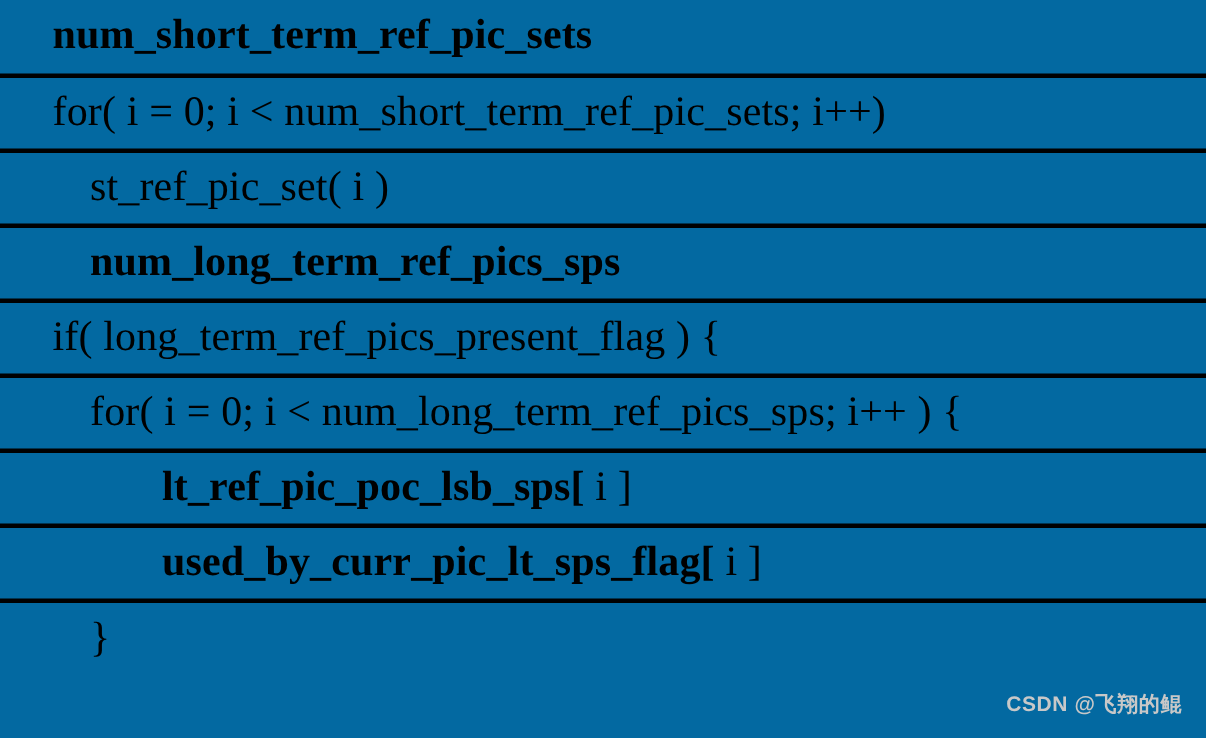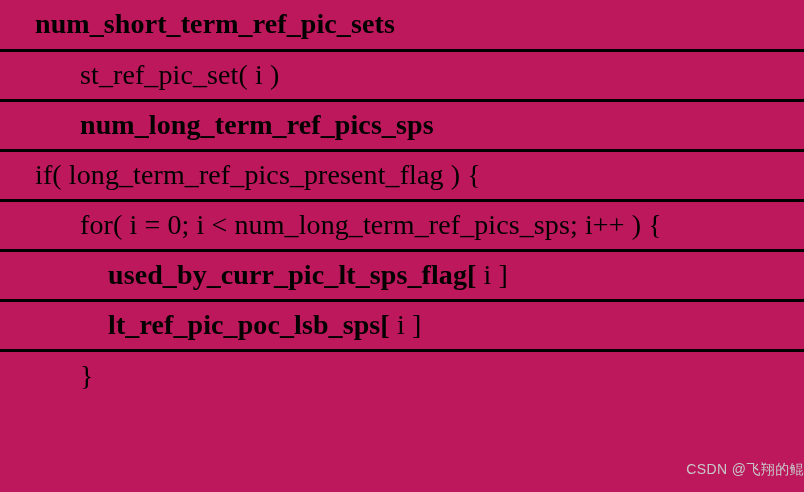--- a/index.html
+++ b/index.html
@@ -4,21 +4,21 @@
 <style>
   html, body {
     margin: 0;
     padding: 0;
     background: #ffffff;
   }
   #page {
     position: relative;
     width: 804px;
     height: 492px;
-    background: #be185d;
+    background: #0369a1;
     overflow: hidden;
     font-family: "Liberation Serif", "DejaVu Serif", serif;
   }
   .syntax-table {
     width: 804px;
     border-collapse: collapse;
     table-layout: fixed;
   }
   .syntax-row {
     height: 50px;
@@ -37,54 +37,60 @@
   }
   .code-text {
     display: block;
     font-size: 28px;
     line-height: 44px;
     color: #000000;
     letter-spacing: 0.1px;
   }
   
   .indent-0 { padding-left: 35px; }
-  .indent-1 { padding-left: 80px; }
+  .indent-1 { padding-left: 60px; }
   .indent-2 { padding-left: 108px; }
 
   .bold   { font-weight: bold; }
   .normal { font-weight: normal; }
 
   .sfx { font-weight: normal; }
 
   #watermark {
     position: absolute;
-    right: 0;
+    right: 16px;
     bottom: 13px;
     font-family: "Liberation Sans", "DejaVu Sans", sans-serif;
     font-size: 14px;
     color: #c8c8c8;
     letter-spacing: 0.4px;
     white-space: nowrap;
     user-select: none;
+    font-weight: bold;
   }
 </style>
 </head>
 <body>
 
 <div id="page">
 
   <table class="syntax-table">
     <tbody>
 
       <tr class="syntax-row">
         <td class="syntax-cell">
           <span class="code-text indent-0 bold"><span>num_short_term_ref_pic_sets</span><span class="sfx"></span></span>
         </td>
       </tr>
 
+      <tr class="syntax-row">
+        <td class="syntax-cell">
+          <span class="code-text indent-0 normal"><span>for( i = 0; i &lt; num_short_term_ref_pic_sets; i++)</span><span class="sfx"></span></span>
+        </td>
+      </tr>
 
       <tr class="syntax-row">
         <td class="syntax-cell">
           <span class="code-text indent-1 normal"><span>st_ref_pic_set( i )</span><span class="sfx"></span></span>
         </td>
       </tr>
 
 
       <tr class="syntax-row">
         <td class="syntax-cell">
@@ -99,27 +105,27 @@
       </tr>
 
       <tr class="syntax-row">
         <td class="syntax-cell">
           <span class="code-text indent-1 normal"><span>for( i = 0; i &lt; num_long_term_ref_pics_sps; i++ ) {</span><span class="sfx"></span></span>
         </td>
       </tr>
 
       <tr class="syntax-row">
         <td class="syntax-cell">
-          <span class="code-text indent-2 bold"><span>used_by_curr_pic_lt_sps_flag[</span><span class="sfx"> i ]</span></span>
+          <span class="code-text indent-2 bold"><span>lt_ref_pic_poc_lsb_sps[</span><span class="sfx"> i ]</span></span>
         </td>
       </tr>
 
       <tr class="syntax-row">
         <td class="syntax-cell">
-          <span class="code-text indent-2 bold"><span>lt_ref_pic_poc_lsb_sps[</span><span class="sfx"> i ]</span></span>
+          <span class="code-text indent-2 bold"><span>used_by_curr_pic_lt_sps_flag[</span><span class="sfx"> i ]</span></span>
         </td>
       </tr>
 
       <tr class="syntax-row last-row">
         <td class="syntax-cell">
           <span class="code-text indent-1 normal"><span>}</span><span class="sfx"></span></span>
         </td>
       </tr>
 
     </tbody>

